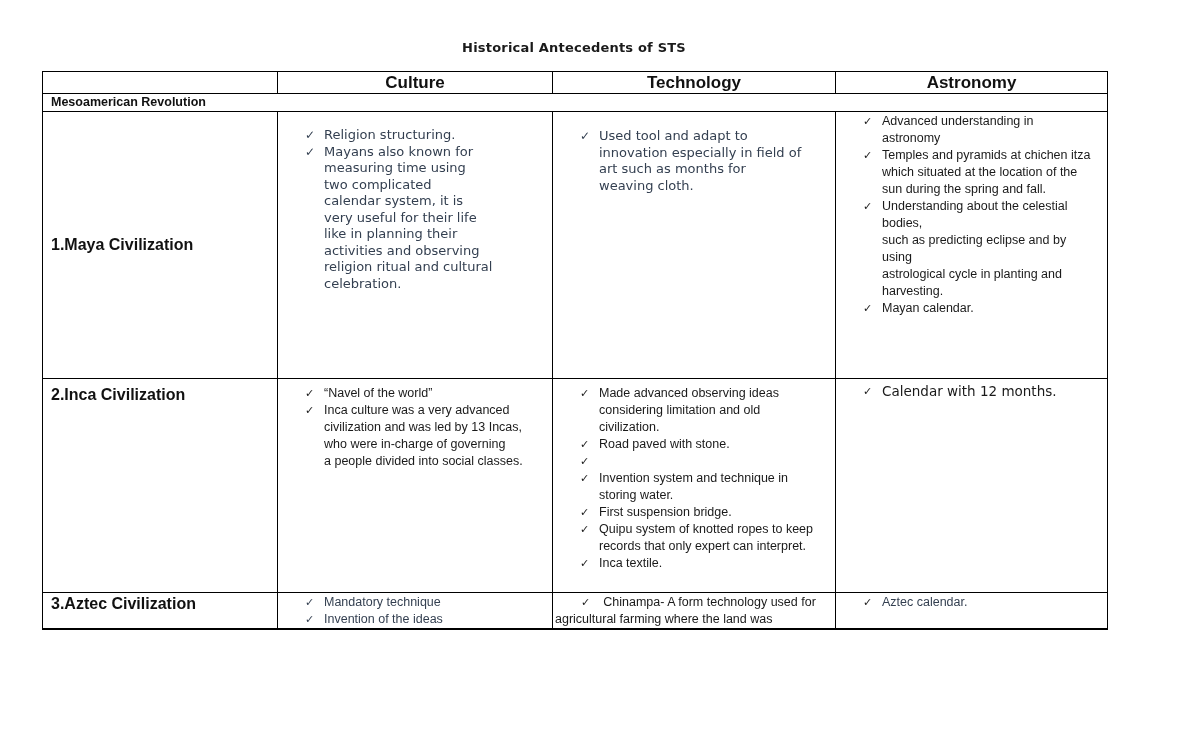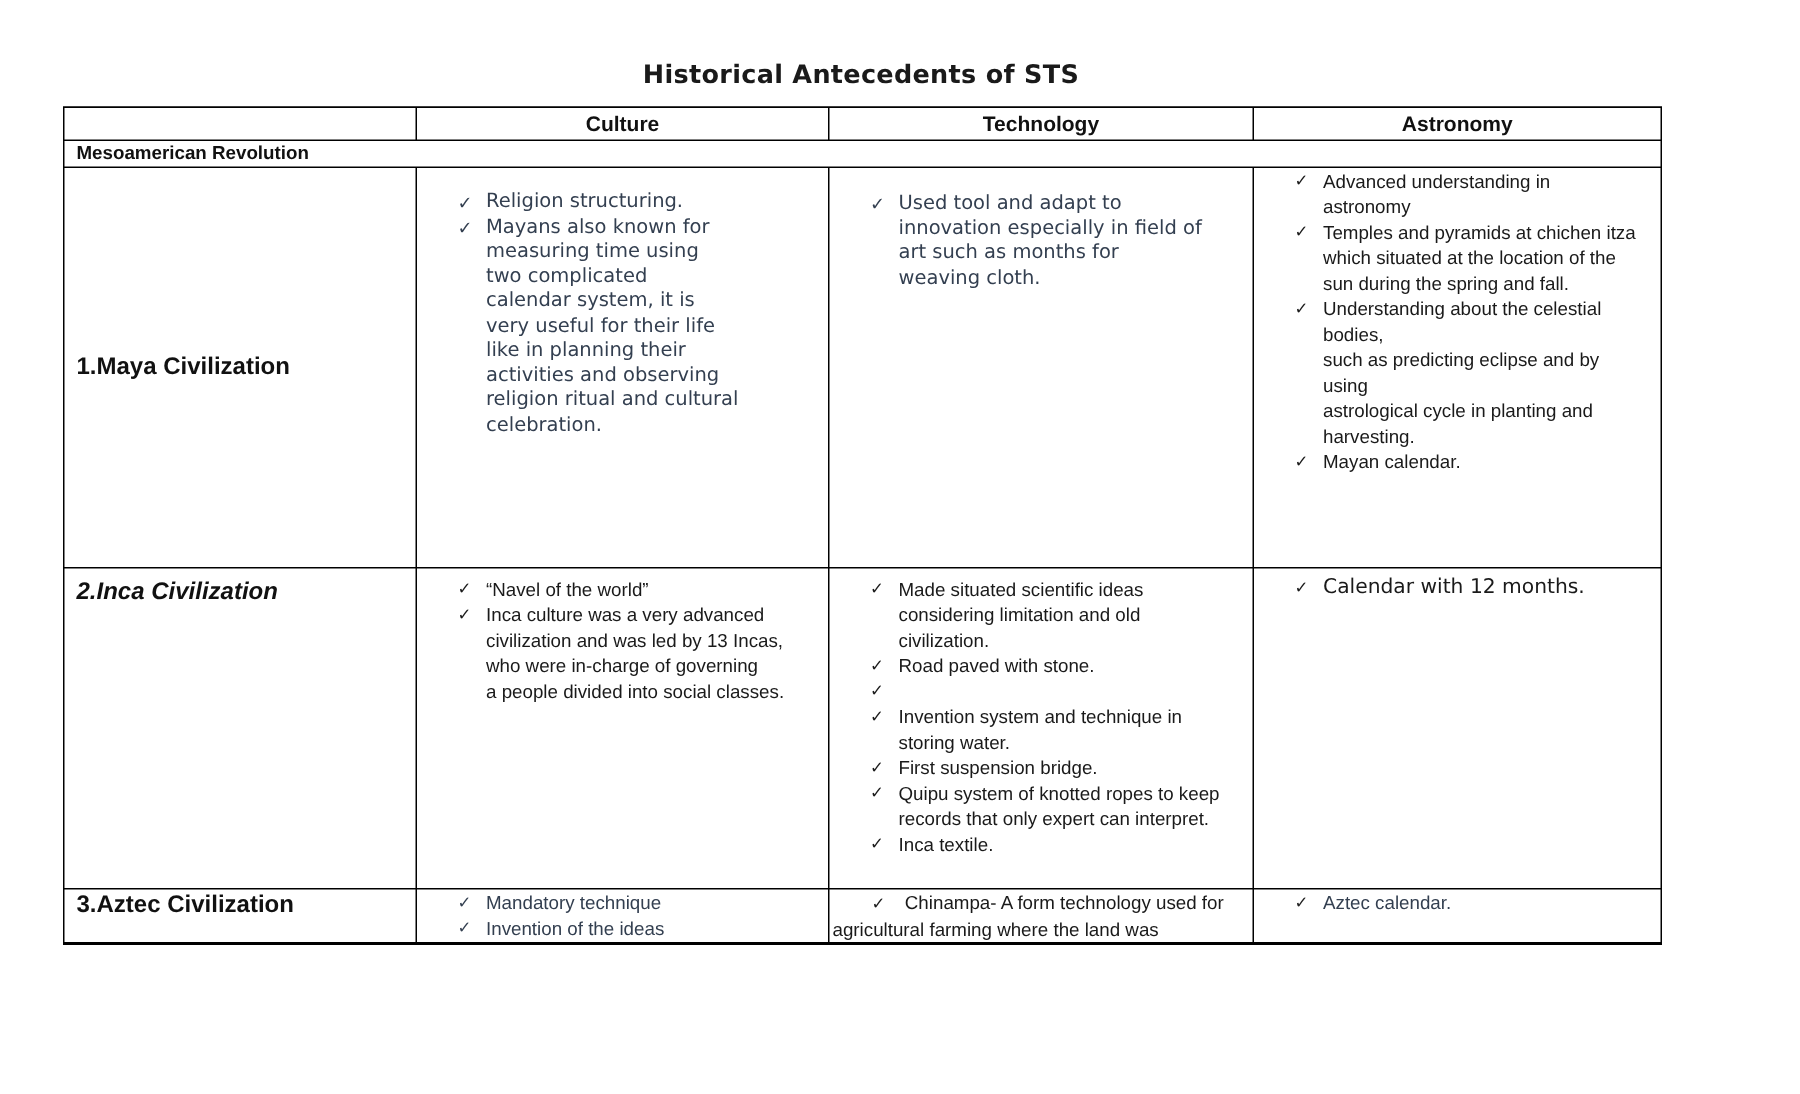--- a/index.html
+++ b/index.html
@@ -1,37 +1,37 @@
 <!DOCTYPE html>
 <html style="--navy_text: #333F50; --black_text: #1A1A1A; --border: #000000;"><head>
 <meta charset="utf-8">
 <style>
   html,body{margin:0;padding:0;background:#fff;}
   body{width:1200px;height:729px;position:relative;font-family:"Liberation Sans",sans-serif;
        -webkit-font-smoothing:antialiased;overflow:hidden;}
   .page{position:absolute;inset:0;background:#fff;}
 
   .title{position:absolute;left:42px;top:40px;width:1064px;text-align:center;
-         font-family:"DejaVu Sans",sans-serif;font-weight:bold;font-size:17px;
+         font-family:"DejaVu Sans",sans-serif;font-weight:bold;font-size:13px;
          color:var(--black_text,#1a1a1a);letter-spacing:.2px;}
 
   .tbl{position:absolute;left:42px;top:71px;
        display:grid;
        grid-template-columns:234px 274px 282px 271px;
        grid-template-rows:21px 17px 266px 213px 35px;
        gap:1px;background:var(--border,#000);
        border:1px solid var(--border,#000);border-bottom-width:2px;}
   .cell{background:#fff;overflow:hidden;}
 
-  .hdr{font-weight:bold;font-size:14px;line-height:21px;text-align:center;color:#111;}
+  .hdr{font-weight:bold;font-size:17px;line-height:21px;text-align:center;color:#111;}
   .span-row{grid-column:1 / -1;font-weight:bold;font-size:12.5px;line-height:17px;
             padding-left:8px;color:#111;}
   .rowlabel{font-weight:bold;font-size:16px;color:#111;padding-left:8px;}
   .rowlabel.mid{display:flex;align-items:center;}
-  .rowlabel.topa{padding-top:7px;font-style:italic;}
+  .rowlabel.topa{padding-top:7px;}
   .rowlabel.topb{padding-top:2px;}
 
   
   .list{padding-left:27px;padding-right:4px;}
   .li{display:flex;}
   .check{flex:0 0 19px;font-size:11px;line-height:inherit;}
   .txt{white-space:pre-line;}
 
   
   .f-v{font-family:"DejaVu Sans",sans-serif;font-size:13px;line-height:16.5px;}
@@ -141,21 +141,21 @@
 civilization and was led by 13 Incas,
 who were in-charge of governing
 a people divided into social classes.</span>
           </div>
         </div>
     </div>
     <div class="cell pt6">
       <div class="list f-c col-black">
           <div class="li">
             <span class="check">✓</span>
-            <span class="txt">Made situated scientific ideas
+            <span class="txt">Made advanced observing ideas
 considering limitation and old
 civilization.</span>
           </div>
           <div class="li">
             <span class="check">✓</span>
             <span class="txt">Road paved with stone.</span>
           </div>
           <div class="li">
             <span class="check">✓</span>
           </div>

